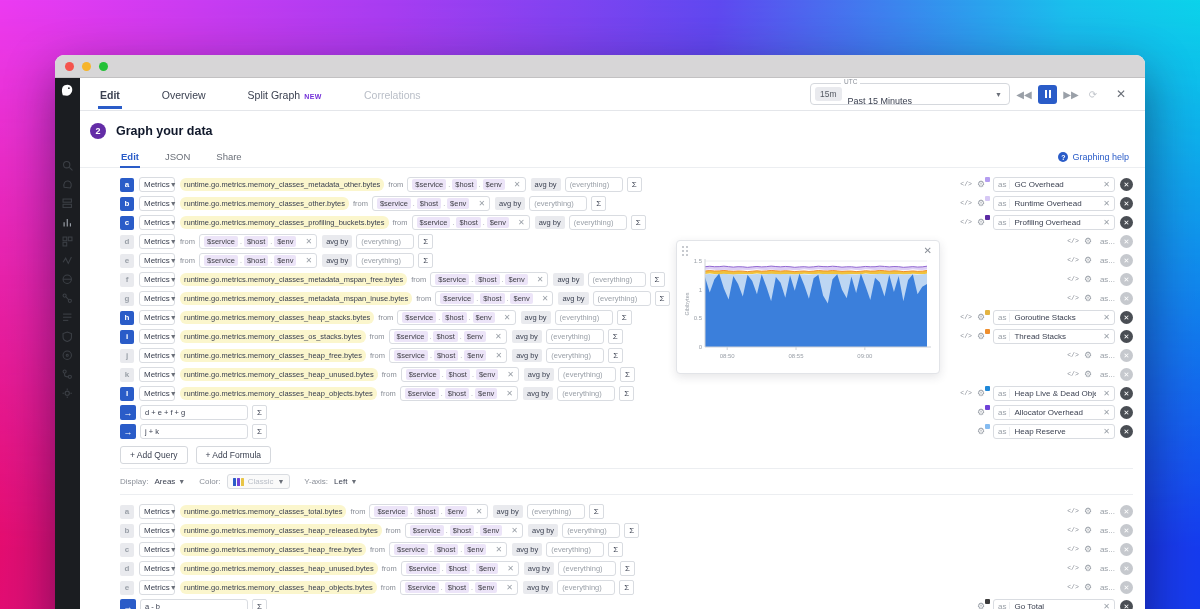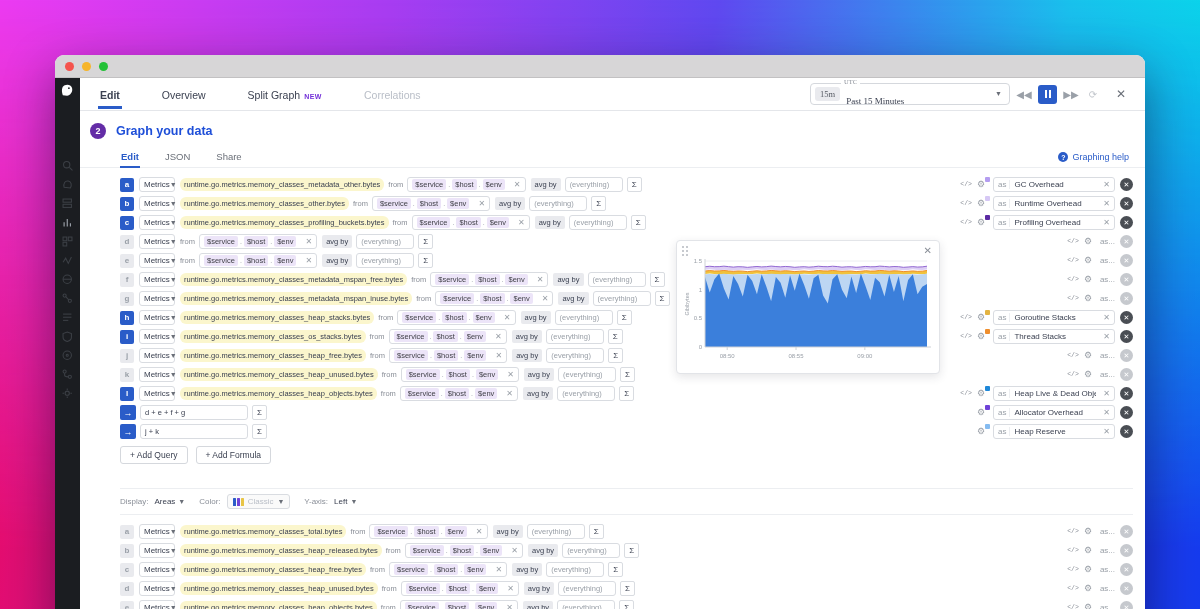--- a/index.html
+++ b/index.html
@@ -23,34 +23,34 @@
   .sb-icon.active { opacity:1; }
 
   .content { flex:1; background:#fff; position:relative; }
   .topbar { height:33px; border-bottom:1px solid #e4e6ea; display:flex; align-items:center; padding:0 16px 0 18px; }
   .tab { font-size:10.5px; color:#3b4151; margin-right:38px; padding:10px 2px 8px; position:relative; cursor:pointer; }
   .tab.active { font-weight:bold; }
   .tab.active::after { content:""; position:absolute; left:0; right:0; bottom:0; height:3px; background:#2a5cc8; }
   .tab.disabled { color:#b9bec7; }
   .tab-badge { font-size:7px; font-weight:bold; color:#7331d8; margin-left:4px; letter-spacing:.5px; }
 
-  .time-wrap { margin-left:auto; display:flex; align-items:center; gap:6px;font-family:Liberation Serif, serif; }
+  .time-wrap { margin-left:auto; display:flex; align-items:center; gap:6px; }
   .time-picker { position:relative; border:1px solid #d5d8dd; border-radius:4px; height:22px; display:flex; align-items:center; padding:0 7px 0 4px; width:200px; background:#fff; }
   .tz { position:absolute; top:-6px; left:30px; font-size:6.5px; color:#8a8f98; background:#fff; padding:0 3px; }
   .range-chip { background:#e9eaee; border-radius:3px; font-size:8.5px; color:#555a63; padding:2px 5px; margin-right:6px; }
   .range-label { font-size:9px; color:#3b4151; flex:1;margin-top:14px; }
   .caret { font-size:7px; color:#6a6f78; }
   .ctl { font-size:10px; color:#9aa0a8; cursor:pointer; width:16px; text-align:center; }
   .ctl.pause { width:19px; height:19px; background:#2a5cc8; border-radius:3px; color:#fff; display:flex; align-items:center; justify-content:center; }
   .pause-bars { display:flex; gap:2px; } .pause-bars i { width:2px; height:8px; background:#fff; display:block; }
   .ctl.close { color:#6a6f78; font-size:12px; margin-left:6px; }
 
   .step-row { display:flex; align-items:center; gap:10px; padding:12px 0 6px 10px; }
   .step-circle { width:16px; height:16px; border-radius:50%; background:#632ca6; color:#fff; font-size:9px; font-weight:bold; display:flex; align-items:center; justify-content:center; }
-  .section-title { font-size:12.5px; font-weight:bold; color:#1d4ed8; }
+  .section-title { font-size:12.5px; font-weight:bold; color:#0f172a; }
 
   .subtab-row { display:flex; align-items:center; padding:2px 16px 0 40px; border-bottom:1px solid #eceef1; }
   .subtab { font-size:9.5px; color:#6a6f78; margin-right:24px; padding:4px 1px 5px; position:relative; cursor:pointer; }
   .subtab.active { color:#2a5cc8; font-weight:bold; }
   .subtab.active::after { content:""; position:absolute; left:0; right:0; bottom:-1px; height:2px; background:#2a5cc8; }
   .help-link { margin-left:auto; font-size:9px; color:#2a5cc8; display:flex; gap:4px; align-items:center; cursor:pointer; }
   .help-i { width:10px; height:10px; border-radius:50%; background:#2a5cc8; color:#fff; font-size:7px; display:flex; align-items:center; justify-content:center; font-weight:bold; }
 
   .editor { padding:8px 12px 0 40px; }
   .qrow, .frow { display:flex; align-items:center; height:17px; margin-bottom:2px; position:relative; font-size:8px; color:#3b4151; }
@@ -75,21 +75,21 @@
   .gear-wrap { position:relative; width:11px; height:11px; cursor:pointer; }
   .gear-g { font-size:9px; color:#9aa0a8; line-height:11px; }
   .gear-dot { position:absolute; top:-2px; right:-2px; width:5px; height:5px; border-radius:1px; }
   .alias-fld { width:122px; height:15px; font-size:8px; }
   .alias-as { color:#9aa0a8; margin-right:4px; border-right:1px solid #eceef1; padding-right:3px; }
   .alias-val { flex:1; white-space:nowrap; overflow:hidden; color:#3b4151; }
   .as-mini { color:#9aa0a8; font-size:8px; }
   .rm-btn { width:13px; height:13px; border-radius:50%; background:#4a4e54; color:#fff; font-size:7px; display:flex; align-items:center; justify-content:center; cursor:pointer; }
   .rm-btn.light { background:#c6c9ce; }
 
-  .btn-row { display:flex; gap:8px; margin:6px 0 24px; }
+  .btn-row { display:flex; gap:8px; margin:6px 0 4px; }
   .add-btn { border:1px solid #d5d8dd; border-radius:3px; height:18px; padding:0 9px; font-size:8.5px; color:#3b4151; background:#fff; display:flex; align-items:center; gap:3px; cursor:pointer; }
 
   .display-row { border-top:1px solid #eceef1; border-bottom:1px solid #eceef1; margin:2px 12px 0 40px; padding:5px 0; display:flex; align-items:center; gap:6px; font-size:8px; }
   .disp-lbl { color:#8a8f98; }
   .disp-val { color:#3b4151; margin-right:8px; display:flex; gap:3px; align-items:center; cursor:pointer; }
   .pal-box { border:1px solid #d9dce1; border-radius:3px; height:15px; display:flex; align-items:center; padding:0 5px; gap:4px; margin-right:8px; background:#fafafa; cursor:pointer; }
   .pal-sw { display:flex; gap:1px; } .pal-sw i { width:3px; height:8px; display:block; border-radius:.5px; }
   .pal-txt { color:#b9bec7; }
 
   .chart-card { position:absolute; left:621px; top:185px; width:264px; height:134px; background:#fff; border:1px solid #e2e4e8; border-radius:4px; box-shadow:0 3px 10px rgba(40,44,60,.12); z-index:6; }

